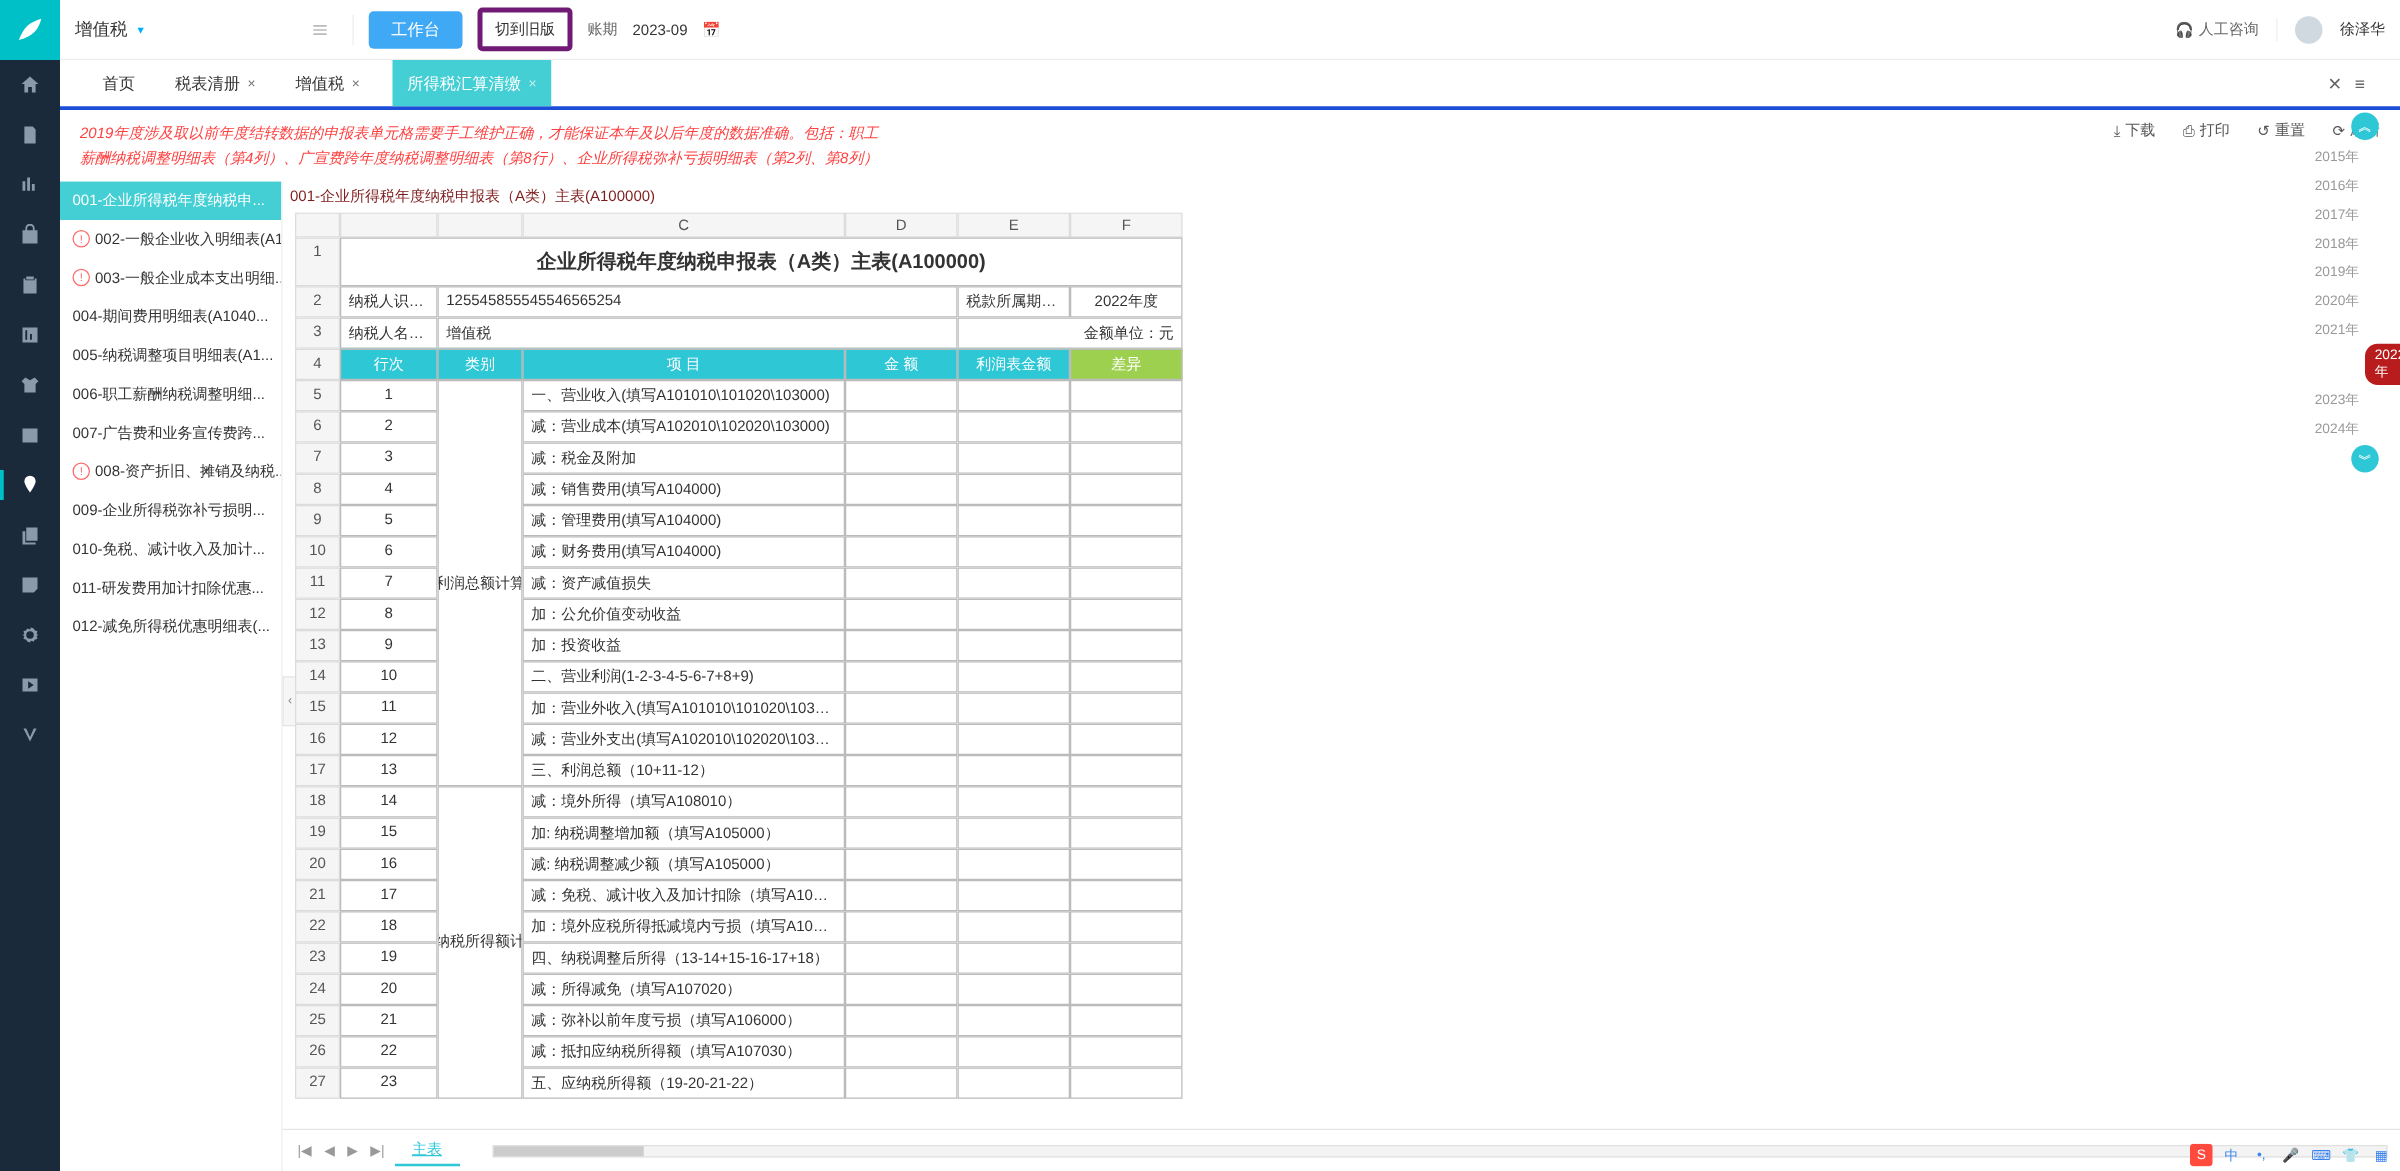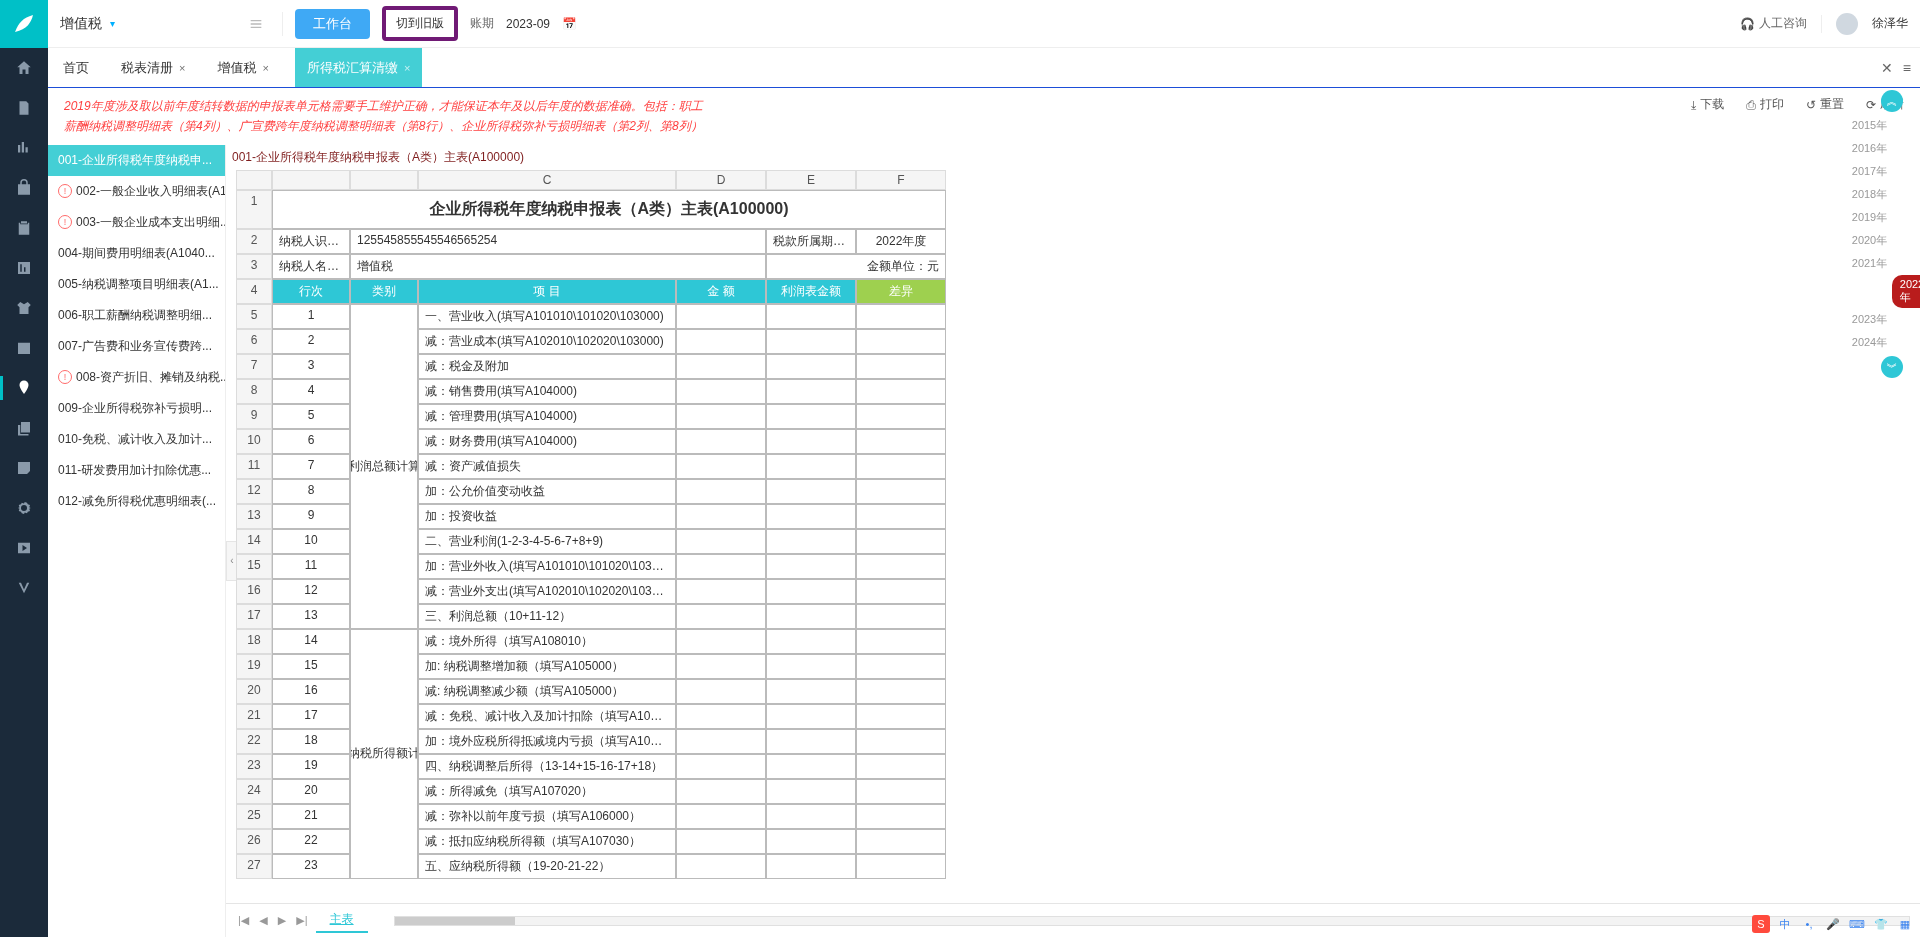--- a/index.html
+++ b/index.html
@@ -20,21 +20,21 @@
 .chevron { color:#00b0ff; font-size:10px; }
 .tb-iconbtn { width:28px; height:28px; display:flex; align-items:center; justify-content:center; color:#bbb; border-radius:4px; cursor:pointer; }
 .btn-primary { background:#3fa9f5; color:#fff; padding: 6px 18px; border-radius:4px; cursor:pointer; font-size:13px; }
 .btn-outline { border:4px solid #701a75; padding: 5px 10px; border-radius:4px; cursor:pointer; font-size:12px; }
 .period-label { color:#666; }
 .period-val { color:#333; }
 .cal-icon { color:#3fa9f5; cursor:pointer; }
 .topbar-right { margin-left:auto; display:flex; align-items:center; gap:14px; }
 .tb-link { display:flex; align-items:center; gap:4px; color:#666; cursor:pointer; }
 .avatar { width:22px; height:22px; border-radius:50%; background:#d0d8e0; display:inline-block; }
-.tabsbar { height: 40px; display:flex; align-items:center; gap:0; padding: 0 9px; border-bottom:1px solid #1d4ed8; }
+.tabsbar { height: 40px; display:flex; align-items:center; gap:0; padding: 0 28px; border-bottom:3px solid #1d4ed8; }
 .tab { display:flex; align-items:center; gap:6px; font-size:13px; color:#333; cursor:pointer; padding: 0 6px; height:100%; }
 .tab.active { background:#44cfd5; color:#fff; padding:0 12px;text-align:right; }
 .tab-close { font-size:11px; color:inherit; opacity:.7; cursor:pointer; }
 .tabs-right { margin-left:auto; display:flex; gap:10px; color:#666; cursor:pointer; font-size:14px; }
 .content { flex:1; display:flex; overflow:hidden; }
 .left-panel { width: 178px; border-right:1px solid #eee; display:flex; flex-direction:column; }
 .form-list { overflow:auto; }
 .form-item { padding: 7px 10px; font-size:12px; cursor:pointer; white-space:nowrap; overflow:hidden; text-overflow:ellipsis; display:flex; align-items:center; gap:4px; }
 .form-item.active { background:#44cfd5; color:#fff; }
 .form-alert { width:14px; height:14px; border:1px solid #ff6b6b; border-radius:50%; color:#ff6b6b; display:flex; align-items:center; justify-content:center; font-size:9px; flex-shrink:0; }

